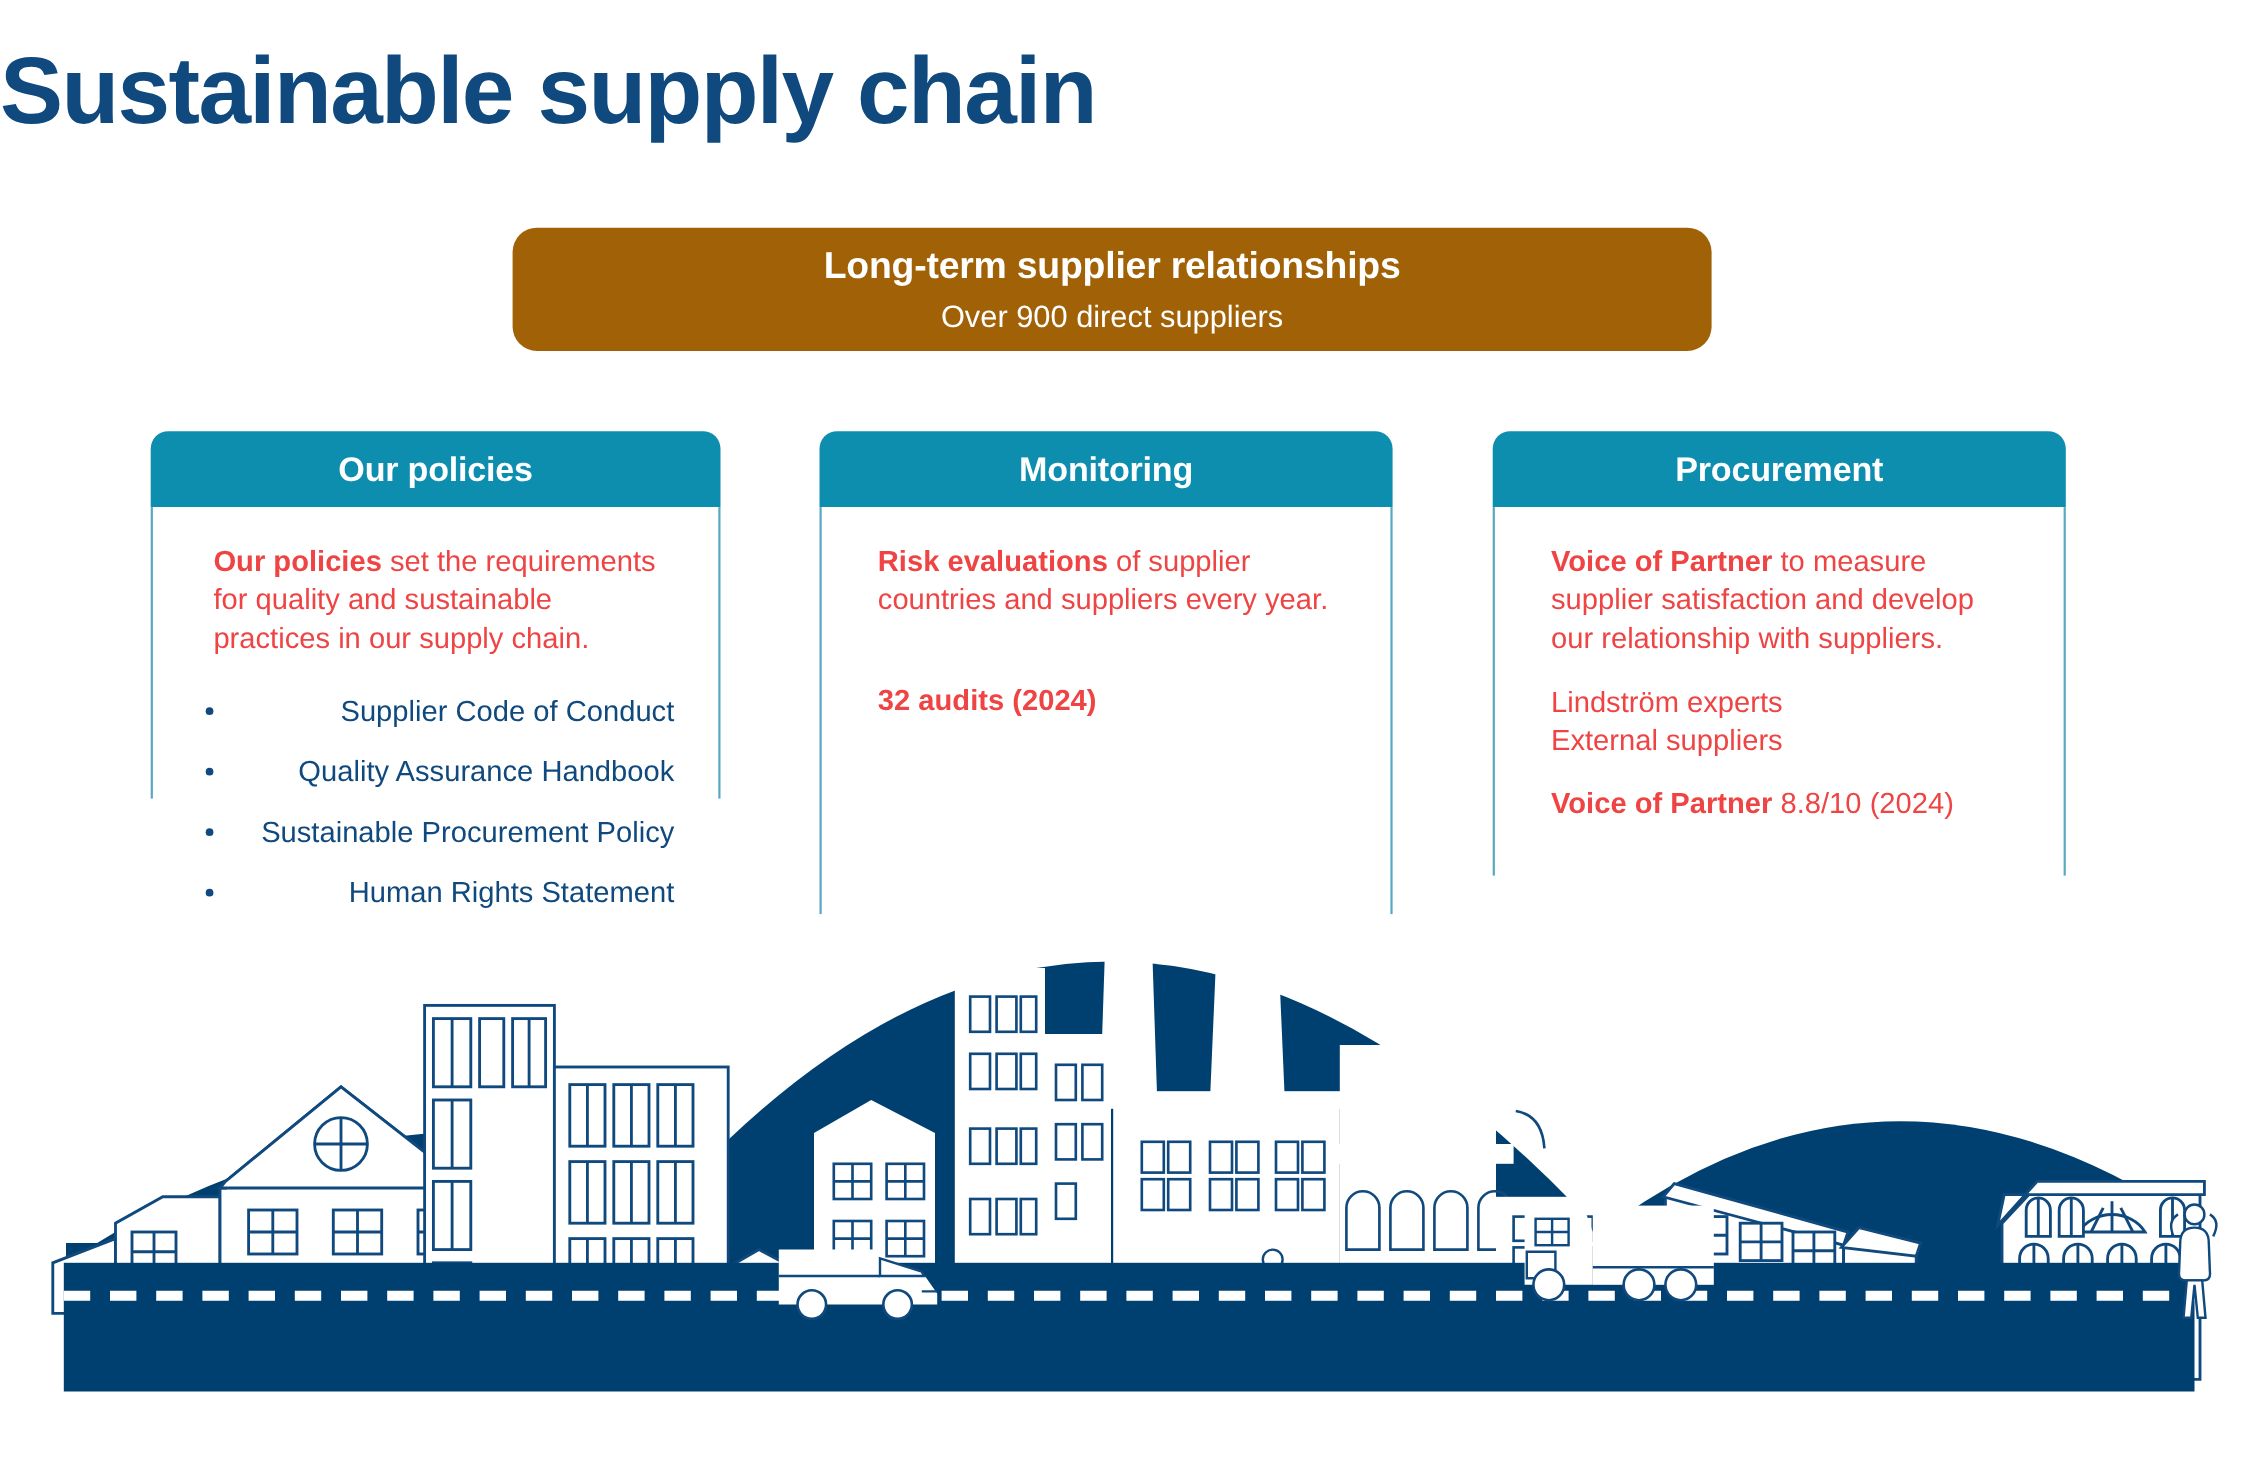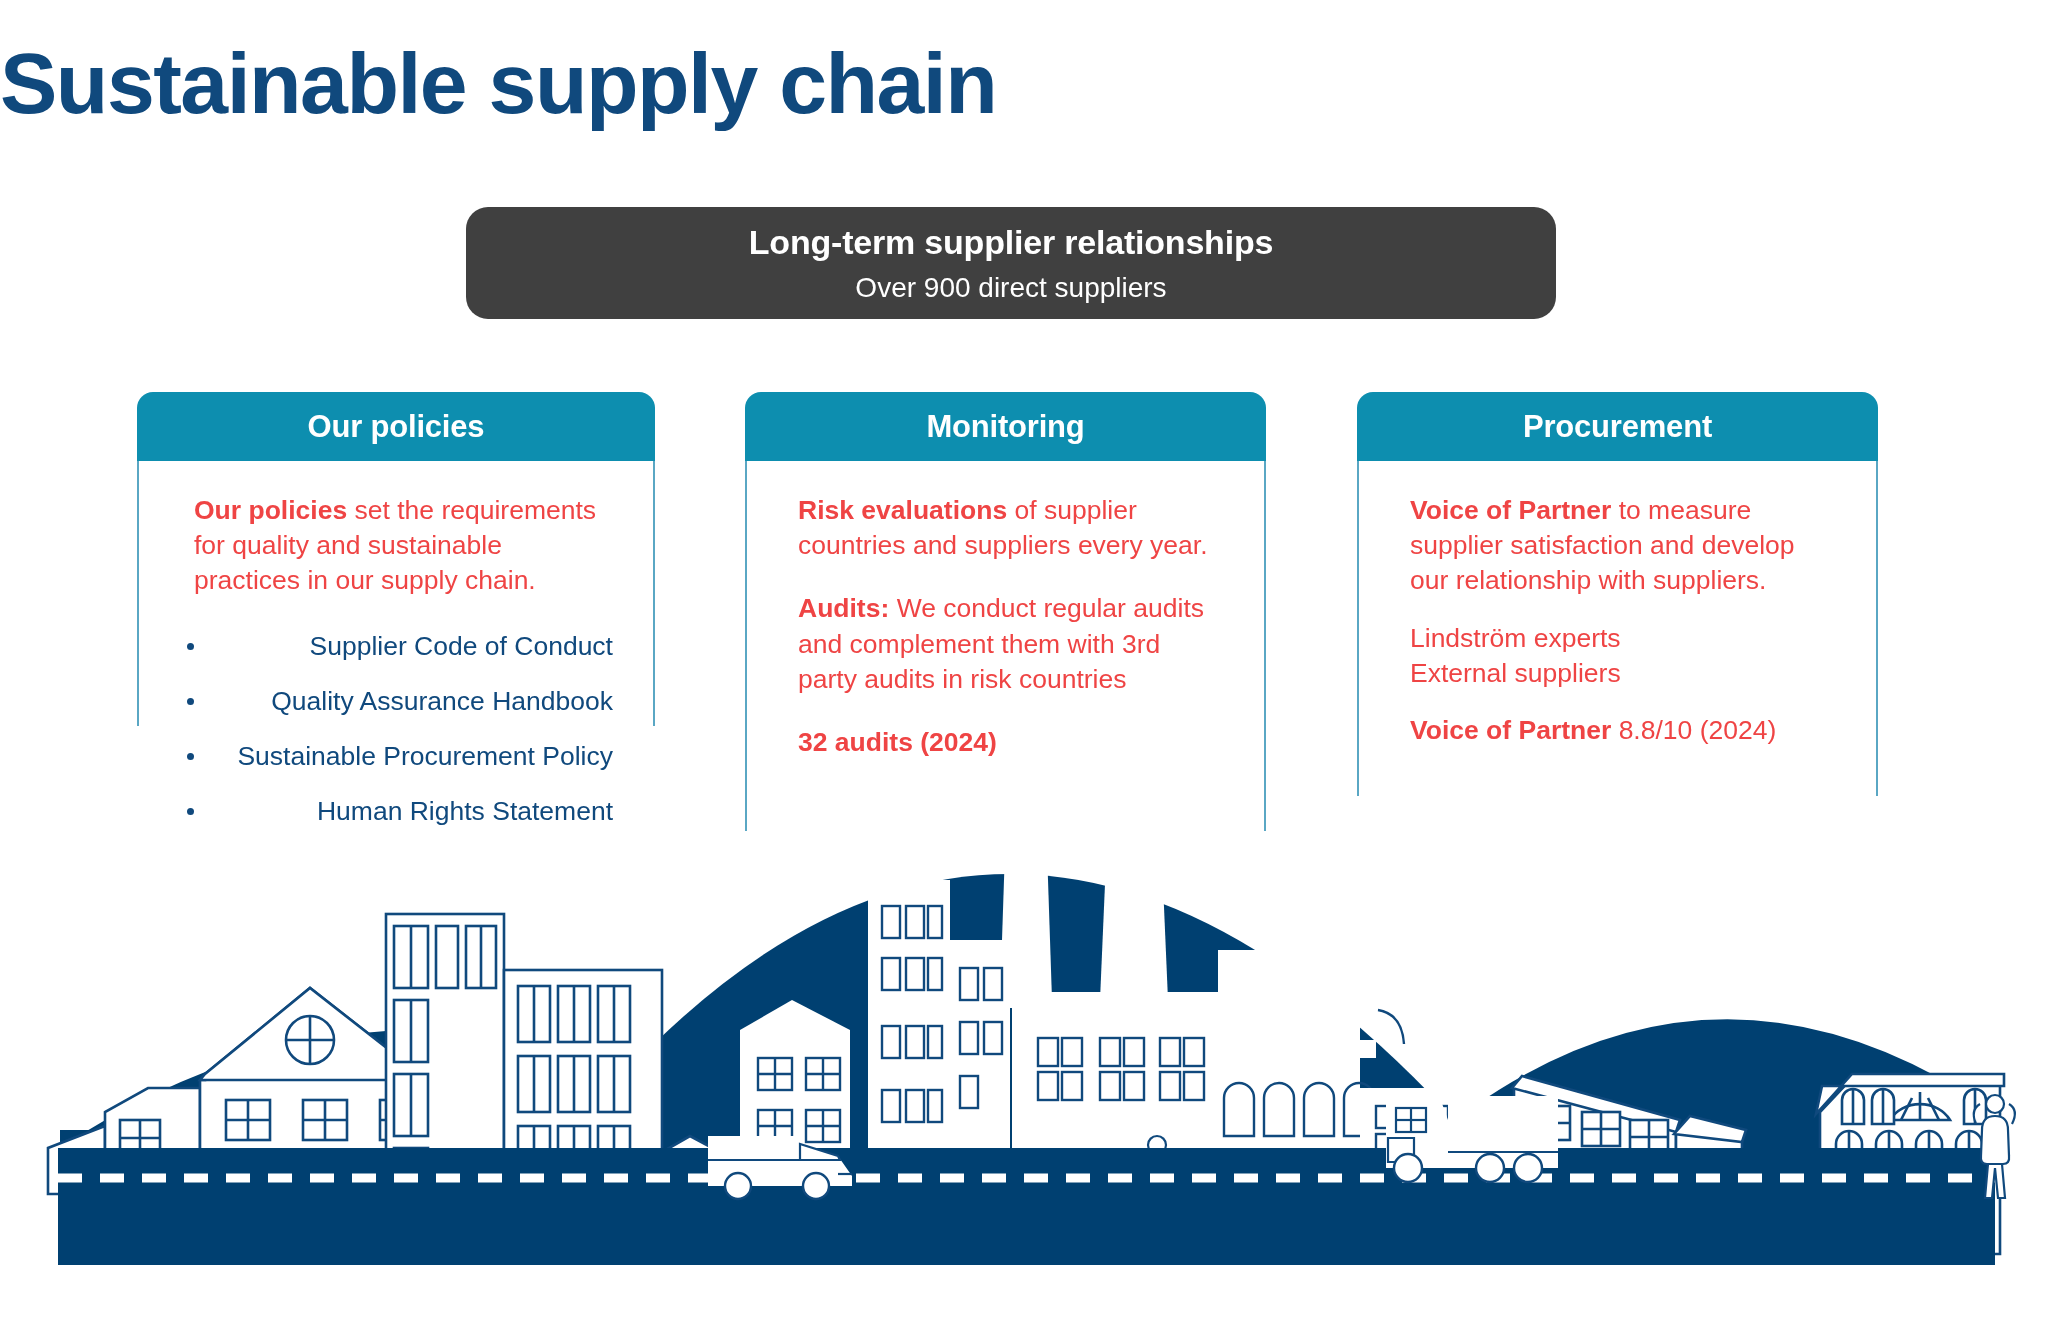--- a/index.html
+++ b/index.html
@@ -36,21 +36,21 @@
     white-space: nowrap;
   }
 
   
   .banner {
     position: absolute;
     left: 466px;
     top: 207px;
     width: 1090px;
     height: 112px;
-    background: #404040;
+    background: #a16207;
     border-radius: 22px;
     color: #ffffff;
     display: flex;
     flex-direction: column;
     align-items: center;
     justify-content: center;
   }
   .banner-title {
     font-size: 34px;
     font-weight: bold;
@@ -178,21 +178,20 @@
           <li>Human Rights Statement</li>
         </ul>
       </div>
     </div>
 
     <div class="card card-2">
       <div class="card-header">Monitoring</div>
       <div class="card-body">
         <p class="p"><b>Risk evaluations</b><span> of supplier countries and suppliers every year.</span></p>
         <div class="gap"></div>
-        <p class="p"><b>Audits:</b><span> We conduct regular audits and complement them with 3rd party audits in risk countries</span></p>
         <div class="gap"></div>
         <p class="p"><b>32 audits (2024)</b></p>
       </div>
     </div>
 
     <div class="card card-3">
       <div class="card-header">Procurement</div>
       <div class="card-body">
         <p class="p"><b>Voice of Partner</b><span> to measure supplier satisfaction and develop our relationship with suppliers.</span></p>
         <div class="gap-sm"></div>

